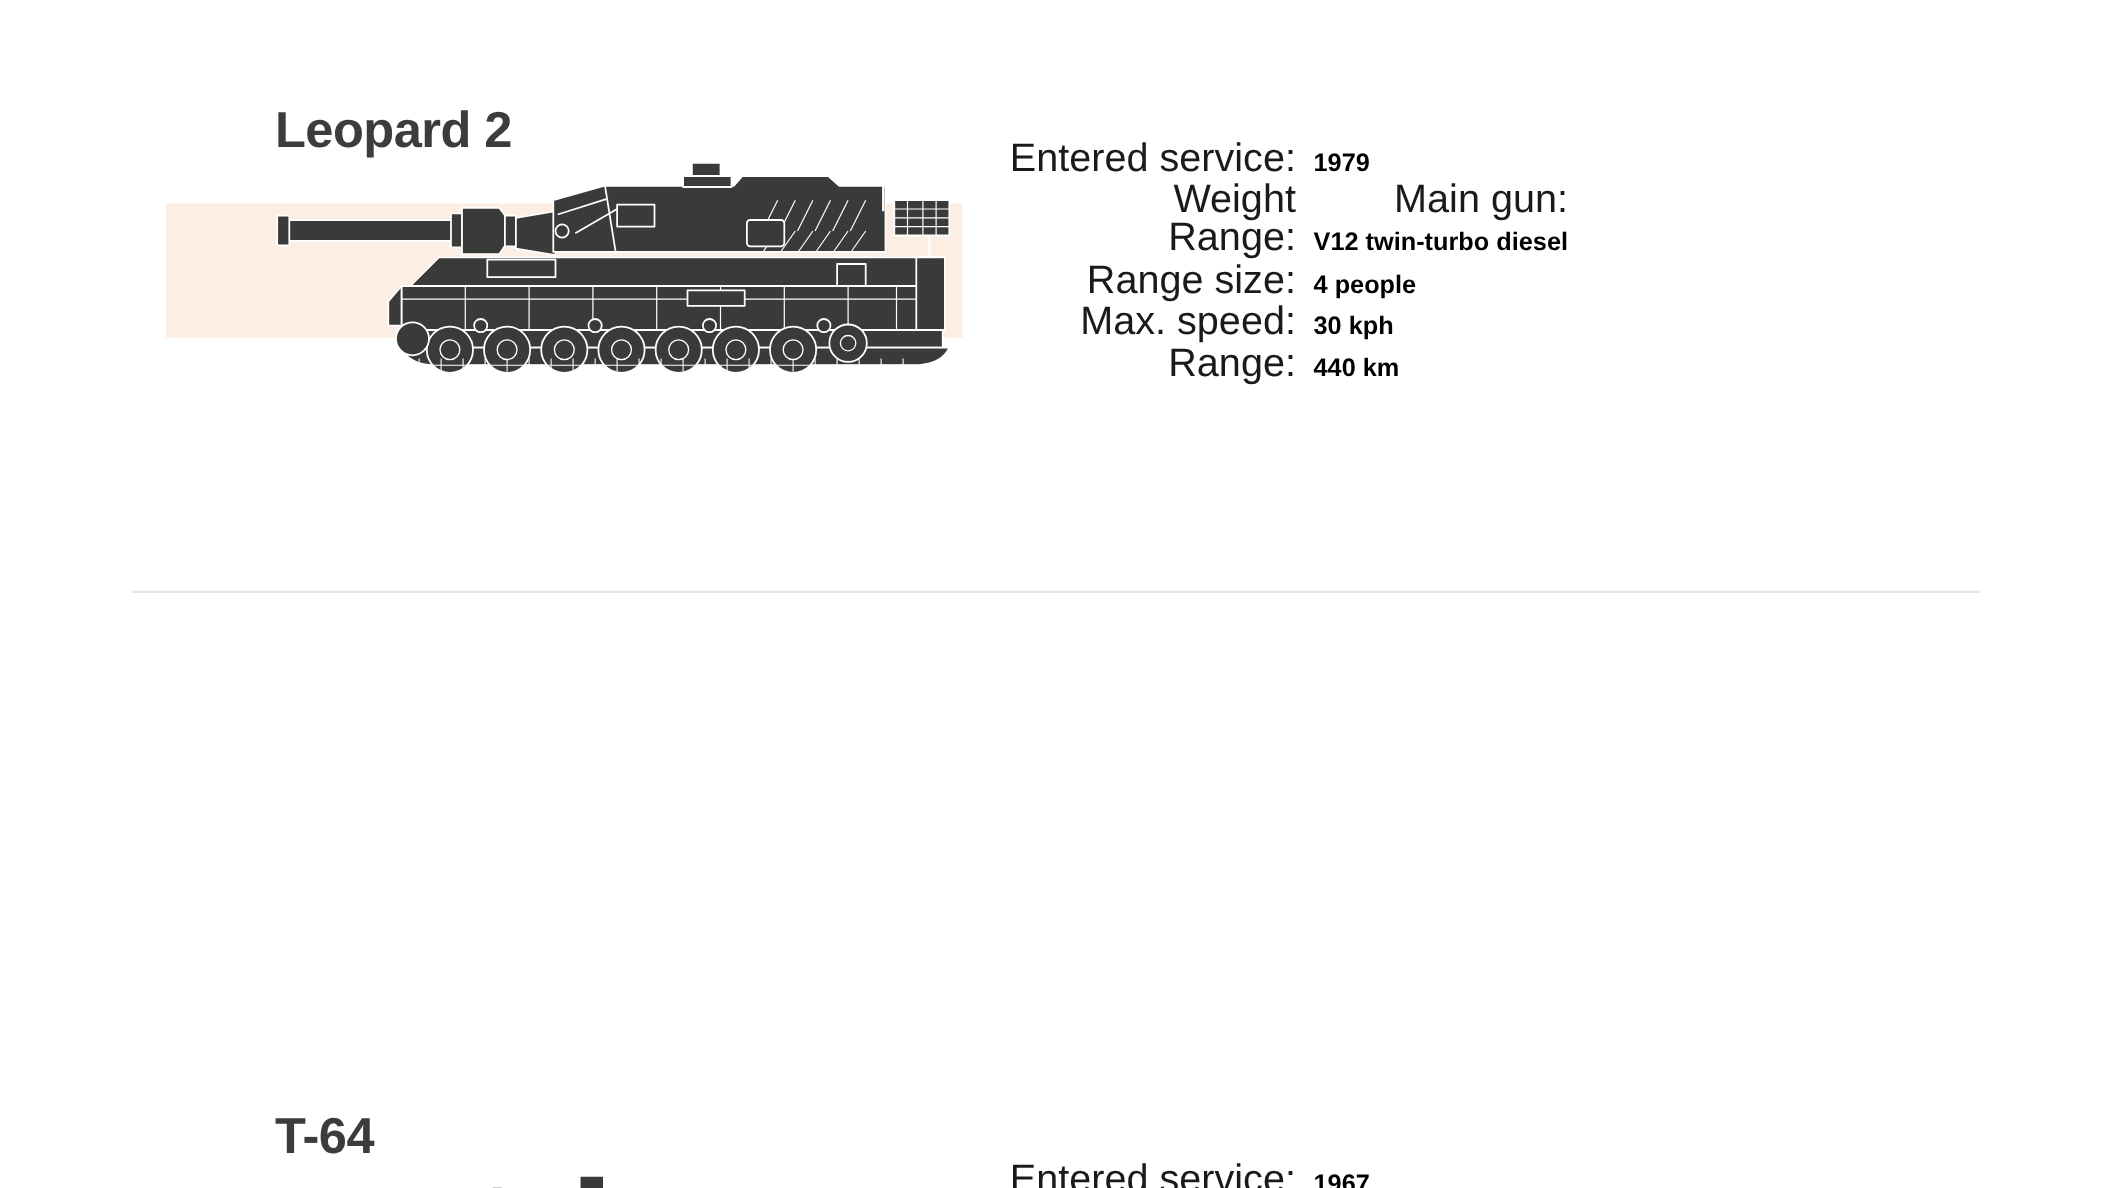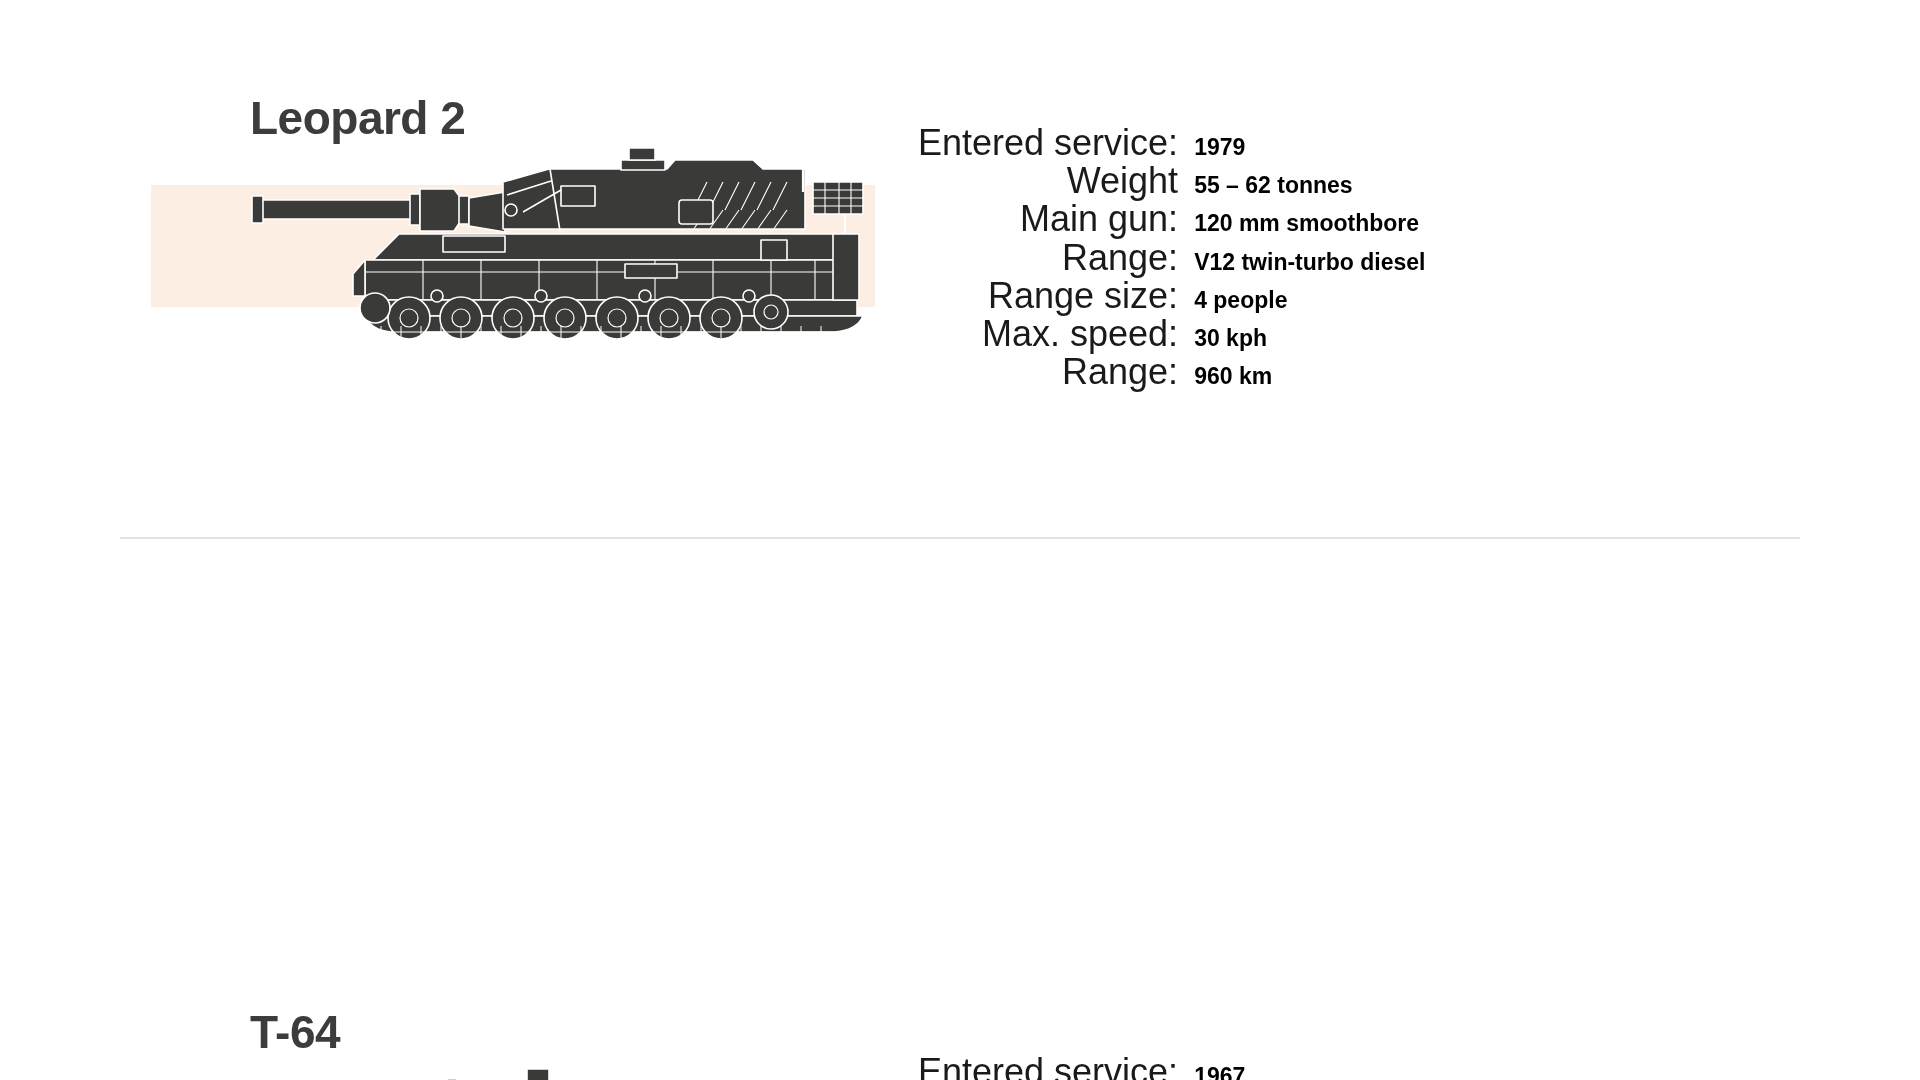--- a/index.html
+++ b/index.html
@@ -228,31 +228,29 @@
 
           <path d="M682 94 h26 v66 h-26 z"></path>
         </g>
       </svg>
     </div>
 
     <div class="specs" id="specs-leopard">
       <div class="spec-label">Entered service:</div>
       <div class="spec-value">1979</div>
       <div class="spec-label">Weight</div>
-      <div class="spec-value">55 – 62 tonnes</div>
       <div class="spec-label">Main gun:</div>
-      <div class="spec-value">120 mm smoothbore</div>
       <div class="spec-label">Range:</div>
       <div class="spec-value">V12 twin-turbo diesel</div>
       <div class="spec-label">Range size:</div>
       <div class="spec-value">4 people</div>
       <div class="spec-label">Max. speed:</div>
       <div class="spec-value">30 kph</div>
       <div class="spec-label">Range:</div>
-      <div class="spec-value">960 km</div>
+      <div class="spec-value">440 km</div>
     </div>
   </div>
 
   <div class="divider"></div>
 
   <div class="panel" id="panel-t64">
 
     <div class="heading" id="heading-t64">
       <span class="flag flag-ua">
         <span class="flag-stripe s1"></span>

